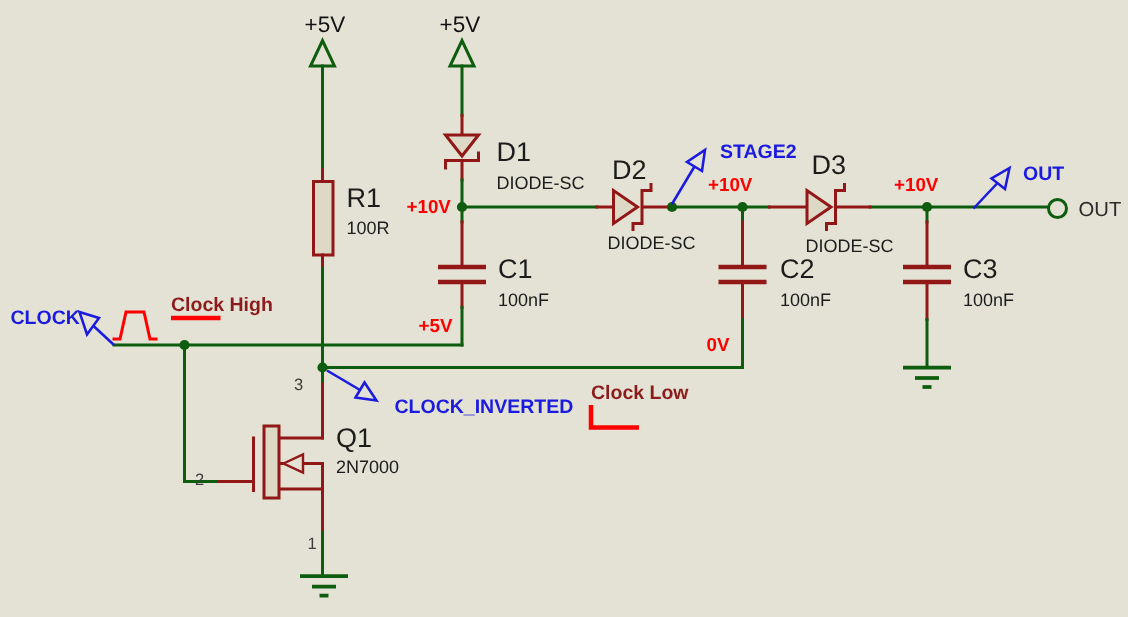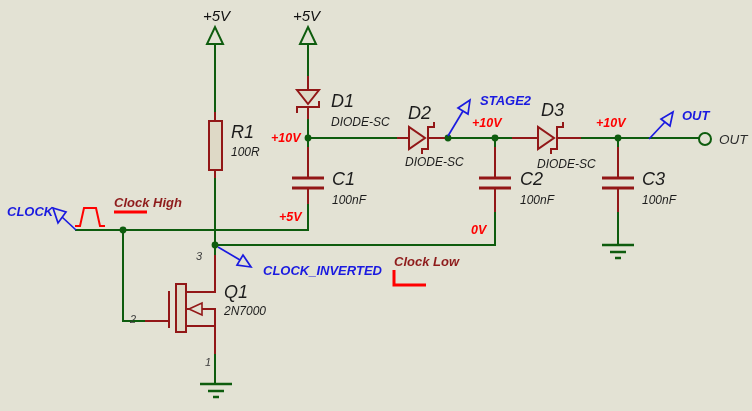--- a/index.html
+++ b/index.html
@@ -1,16 +1,16 @@
 <!DOCTYPE html>
 <html><head>
 <meta charset="utf-8">
 <style>
   html,body{margin:0;padding:0;background:#e3e2d4;}
-  .stage{position:relative;width:752px;height:411px;overflow:hidden;font-style:italic;}
+  .stage{position:relative;width:752px;height:411px;overflow:hidden;}
   svg{display:block;}
   text{font-family:"Liberation Sans",sans-serif;}
   .wire{stroke:#0e5c0e;stroke-width:2;fill:none;stroke-linecap:square;}
   .lead{stroke:#921717;stroke-width:2;fill:none;stroke-linecap:square;}
   .body{fill:#ded9c6;stroke:#921717;stroke-width:2;}
   .sym{stroke:#921717;stroke-width:2;fill:none;}
   .plate{stroke:#921717;stroke-width:3;fill:none;}
   .dot{fill:#0e5c0e;stroke:none;}
   .gnd{stroke:#0e5c0e;stroke-width:2.5;}
   .pwr{stroke:#0e5c0e;stroke-width:2;fill:#e3e2d4;}

